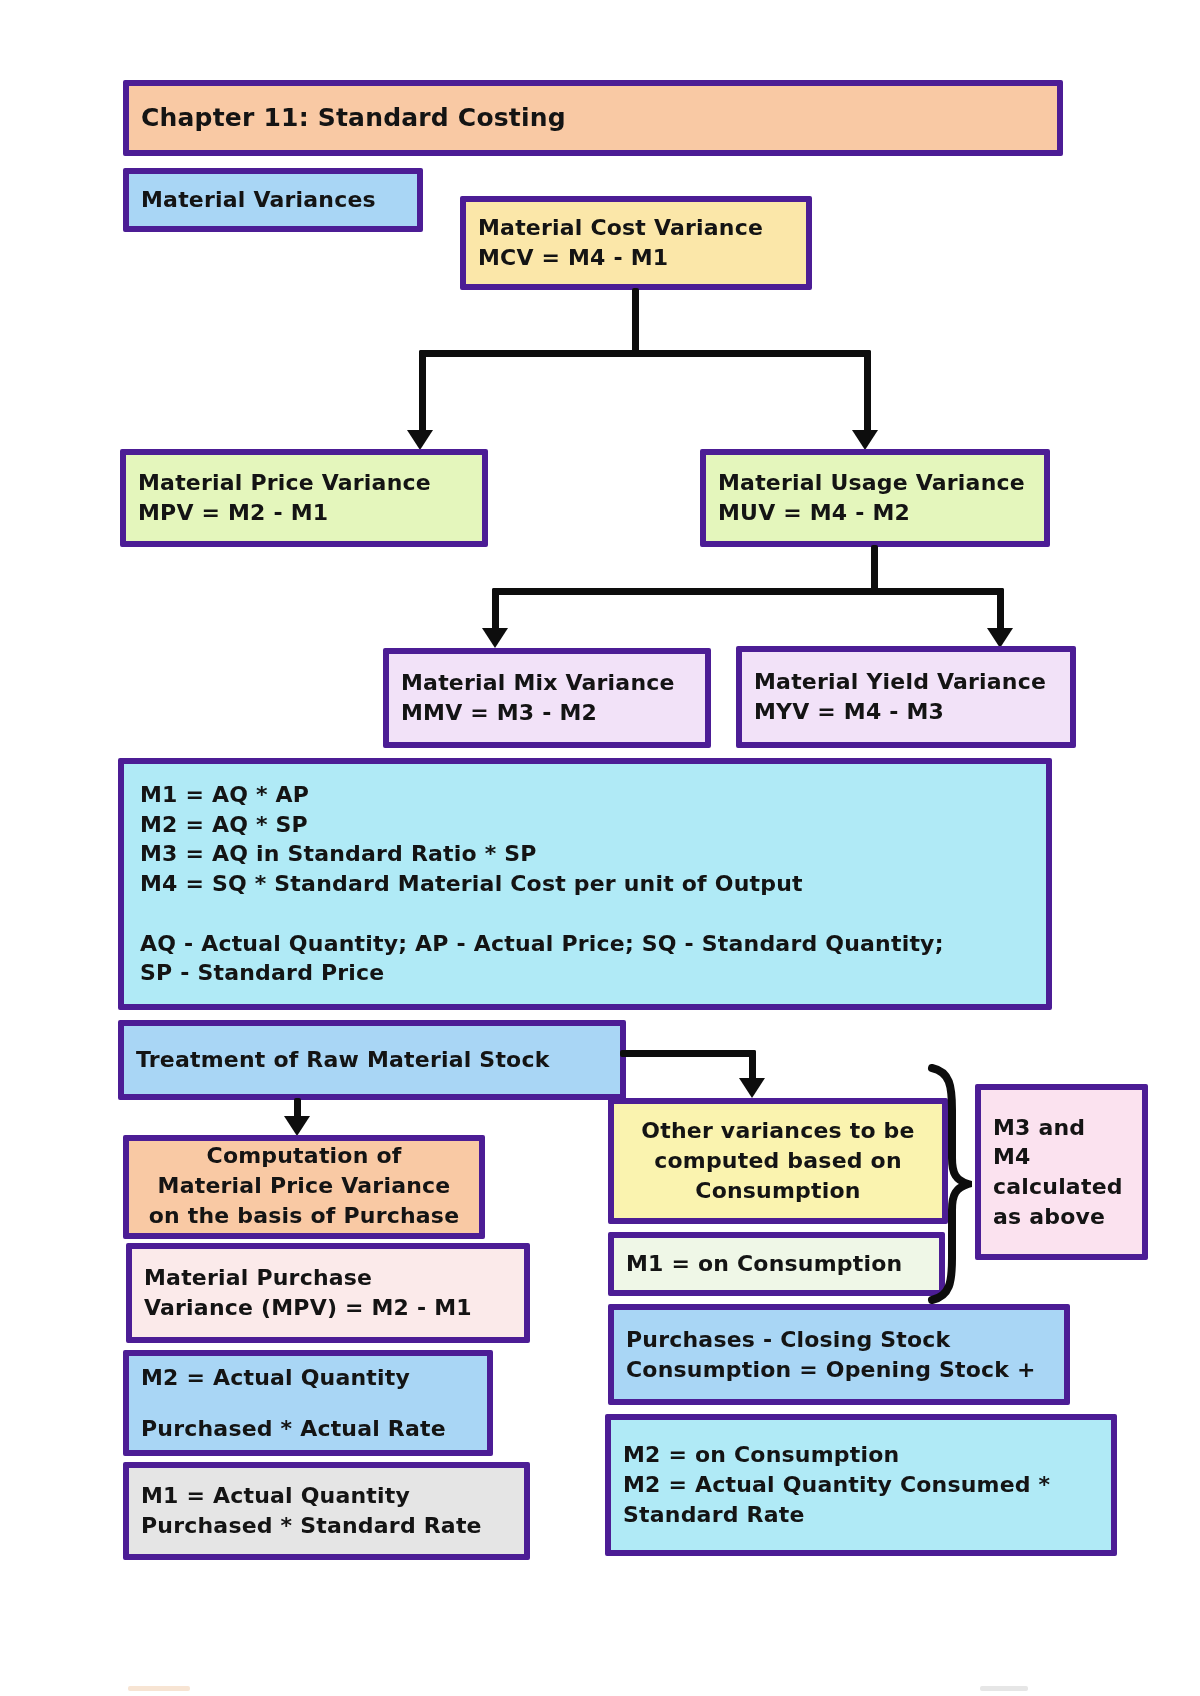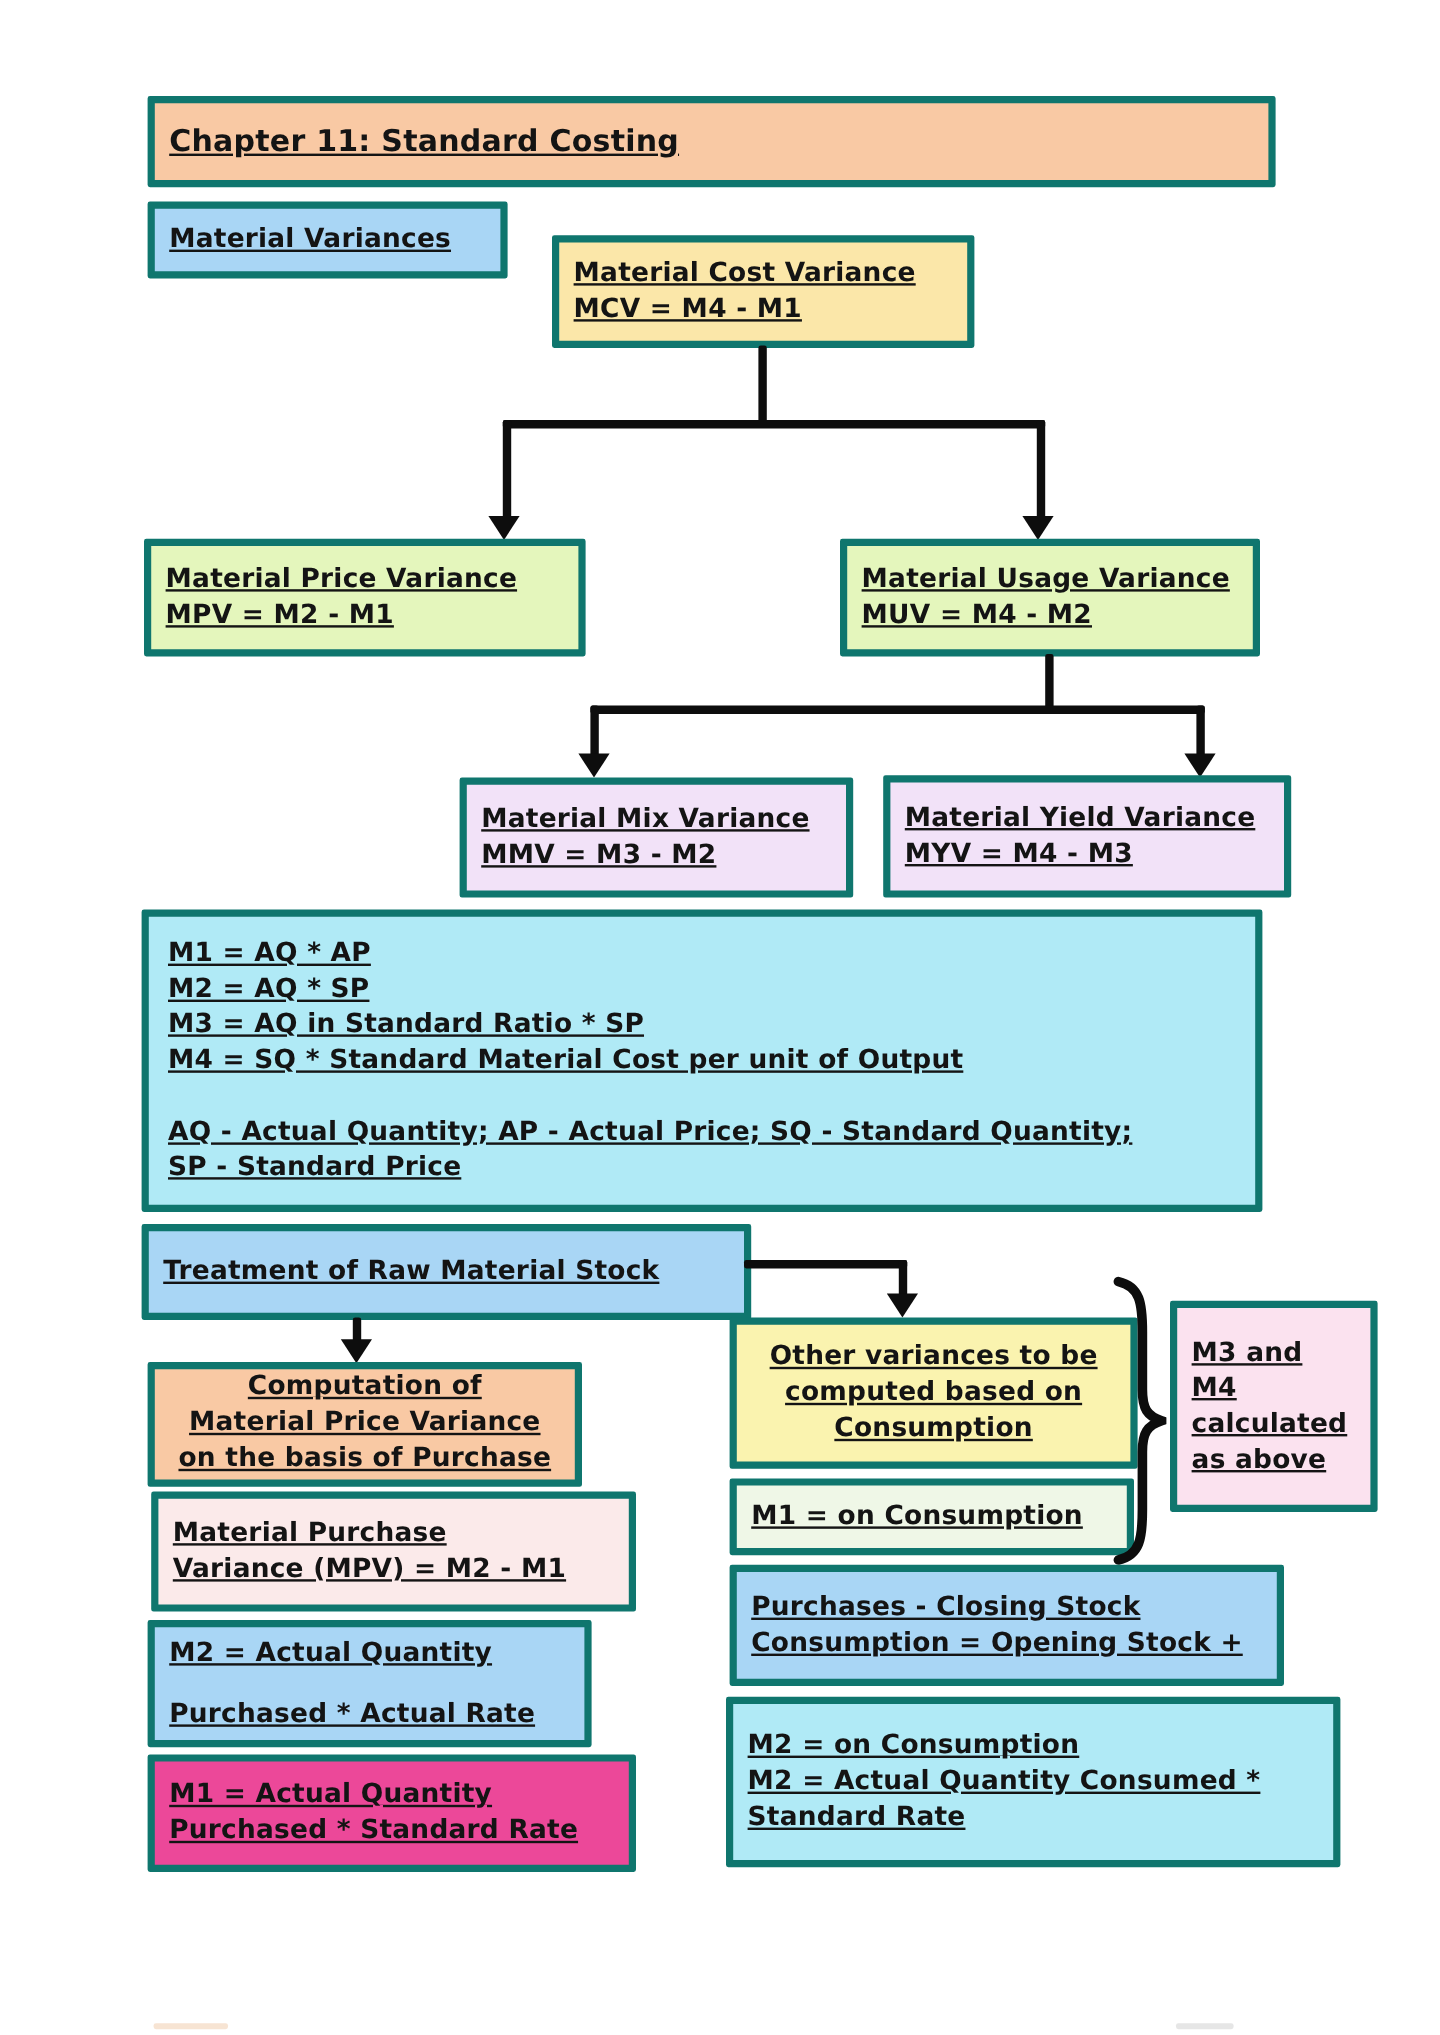--- a/index.html
+++ b/index.html
@@ -1,34 +1,34 @@
 <!DOCTYPE html>
 <html><head>
 <meta charset="utf-8">
 <style>
   html,body{margin:0;padding:0;background:#ffffff;}
   .canvas{
     position:relative;width:1200px;height:1696px;background:#ffffff;overflow:hidden;
     font-family:"DejaVu Sans", sans-serif;font-weight:bold;color:#141414;
   }
   .box{
-    position:absolute;box-sizing:border-box;border:6px solid #0f766e;border-radius:2px;
+    position:absolute;box-sizing:border-box;border:6px solid #4c1d95;border-radius:2px;
     display:flex;flex-direction:column;justify-content:center;align-items:flex-start;
-    padding:4px 12px;line-height:1.35;font-size:22px;letter-spacing:.2px;text-decoration:underline;
+    padding:4px 12px;line-height:1.35;font-size:22px;letter-spacing:.2px;
   }
   .box .ln{display:block;white-space:nowrap;min-height:1.35em;}
   .centered{align-items:center;text-align:left;}
   .peach{background:#F9C9A4;}
   .blue{background:#A9D6F5;}
   .cream{background:#FBE7A9;}
   .green{background:#E4F6BC;}
   .lavender{background:#F2E2F8;margin-left:28px;}
   .cyan{background:#B0EAF6;}
   .pinklight{background:#FBEAEA;}
-  .creamgreen{background:#ec4899;}
+  .creamgreen{background:#e5e5e5;}
   .yellow{background:#FAF3AF;}
   .palegreen{background:#EFF7E7;}
   .pink{background:#FBE2EF;}
   .chapterfs{font-size:25px;}
   .line{position:absolute;background:#0d0d0d;border-radius:2px;}
   .ah{position:absolute;width:0;height:0;
       border-left:13px solid transparent;border-right:13px solid transparent;
       border-top:20px solid #0d0d0d;}
   .brace{position:absolute;}
   .remnant{position:absolute;border-radius:2px;}

